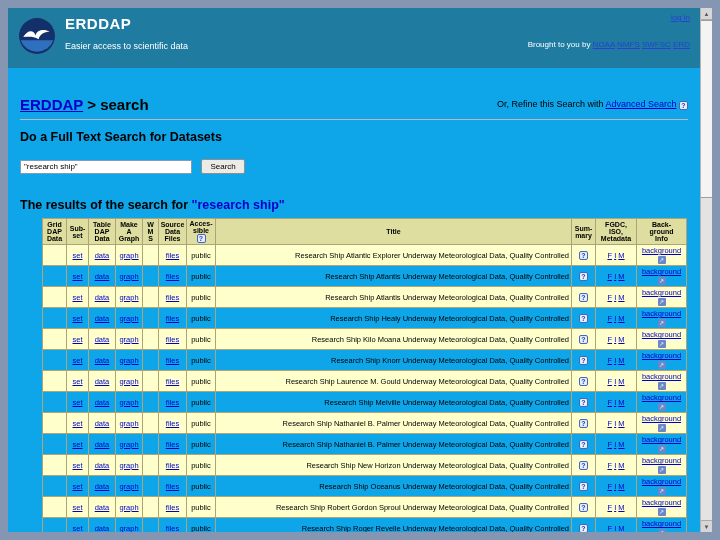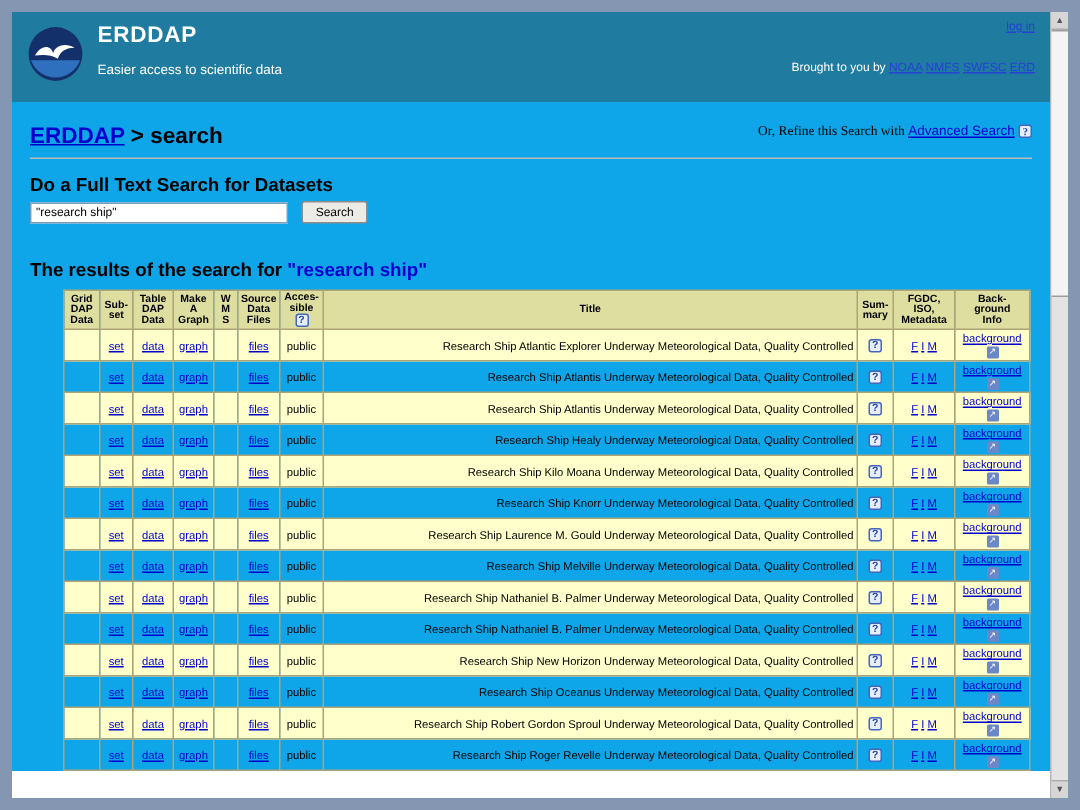--- a/index.html
+++ b/index.html
@@ -30,29 +30,29 @@
   .titles { margin-left:9px; margin-top:2px; }
   .app-title { font-size:15px; font-weight:bold; letter-spacing:0.5px; }
   .tagline { font-size:9px; margin-top:9px; }
   .header-right { position:absolute; right:10px; top:5px; text-align:right; font-size:8px; }
   .header-right a { color:#2641D6; cursor:pointer; }
   .login-link { display:inline-block; margin-bottom:18px; }
   .brought { color:#FFFFFF; white-space:pre; }
 
   
   .content { padding:8px 12px 0 12px; color:#000; }
-  .title-row { display:flex; justify-content:space-between; align-items:flex-start; margin-top:6px; }
+  .title-row { display:flex; justify-content:space-between; align-items:center; margin-top:20px; }
   .page-title { font-size:15px; font-weight:bold; }
   .page-title a { color:#0000CC; text-decoration:underline; cursor:pointer; }
   .page-title span.sep { white-space:pre; }
   .refine { font-size:9px; }
-  .refine span { white-space:pre;font-family:Liberation Serif, serif; }
+  .refine span { white-space:pre; }
   .refine a { color:#0000CC; text-decoration:underline; cursor:pointer; }
   hr.rule { border:0; border-top:1px solid #BBBBBB; margin:6px 0 10px 0; }
-  .sec-heading { font-size:12.5px; font-weight:bold; margin:2px 0 1px 0; }
+  .sec-heading { font-size:12.5px; font-weight:bold; margin:2px 0 11px 0; }
   .search-row { margin:0 0 18px 0; }
   input.search {
     width:172px; height:14px; font-size:8px;
     border:1px solid #7F9DB9; padding:0 3px;
     font-family:"Liberation Sans", sans-serif;
   }
   button.search-btn {
     font-size:8px; height:15px; margin-left:5px; padding:0 8px;
     background:#ECEBE5; border:1px solid #8E8E8E; border-radius:2px;
     font-family:"Liberation Sans", sans-serif; cursor:pointer;

